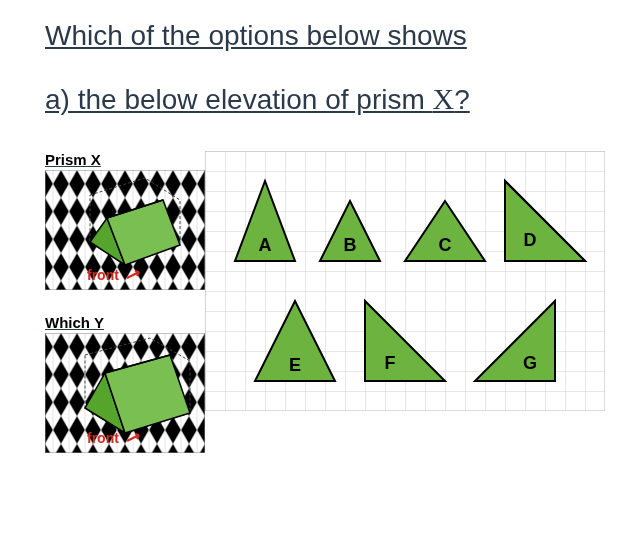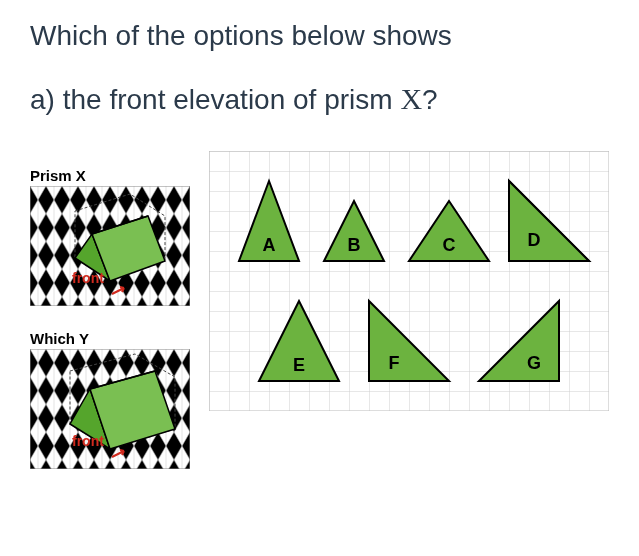--- a/index.html
+++ b/index.html
@@ -5,21 +5,22 @@
   body {
     margin: 0;
     padding: 0;
     font-family: Arial, Helvetica, sans-serif;
     background: #fff;
     width: 639px;
     height: 556px;
     color: #2b3a4a;
   }
   .page {
-    padding: 20px 30px;
+    padding: 20px 45px;
+    text-decoration: underline;
   }
   .title {
     font-size: 28px;
     color: #2b3a4a;
     margin-bottom: 30px;
     font-weight: 400;
   }
   .qline {
     font-size: 28px;
     color: #2b3a4a;
@@ -29,39 +30,38 @@
   .qline .serif {
     font-family: "Times New Roman", Times, serif;
     font-size: 30px;
   }
   .lower {
     display: flex;
     margin-top: 35px;
   }
   .left-col {
     width: 200px;
-    margin-top: 16px;
   }
   .prism-block {
     margin-bottom: 20px;
   }
   .prism-label {
     font-weight: bold;
     font-size: 15px;
     color: #000;
     margin-bottom: 2px;
   }
   .iso-wrap {
     position: relative;
     width: 160px;
   }
   .front-label {
     position: absolute;
     left: 42px;
-    bottom: 24px;
+    bottom: 11px;
     color: #d12a1e;
     font-weight: bold;
     font-size: 14px;
   }
   .front-arrow {
     position: absolute;
     left: 80px;
     bottom: 12px;
   }
   .right-col {
@@ -77,21 +77,21 @@
     text-anchor: middle;
   }
 </style>
 </head>
 <body>
 
 <div class="page">
   <div class="title">Which of the options below shows</div>
 
   <div class="qline">
-    <span>a) the front elevation of prism </span><span class="serif">X</span><span>?</span>
+    <span>a) the below elevation of prism </span><span class="serif">X</span><span>?</span>
   </div>
 
   <div class="lower">
     <div class="left-col">
 
       <div class="prism-block">
         <div class="prism-label">Prism X</div>
         <div class="iso-wrap">
           <svg width="160" height="120">
             <defs>

